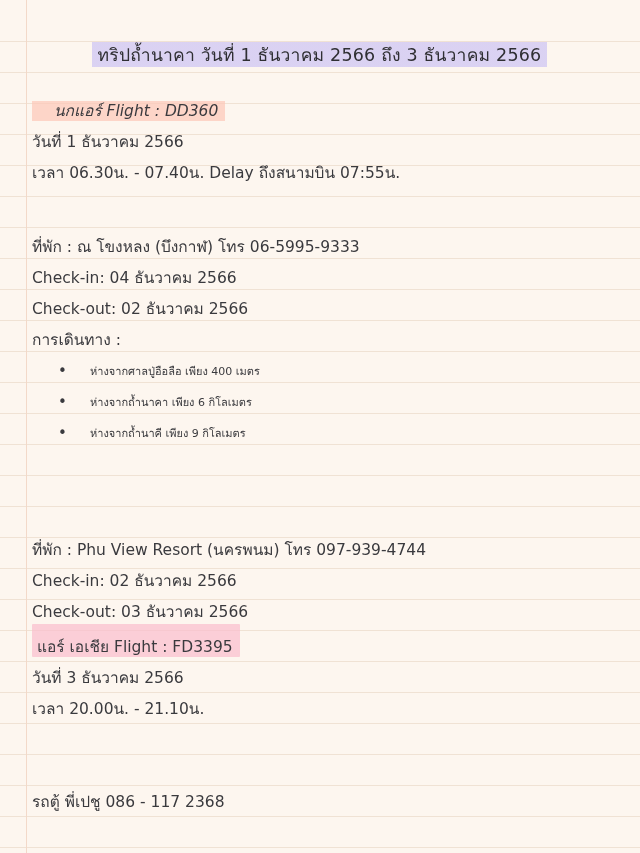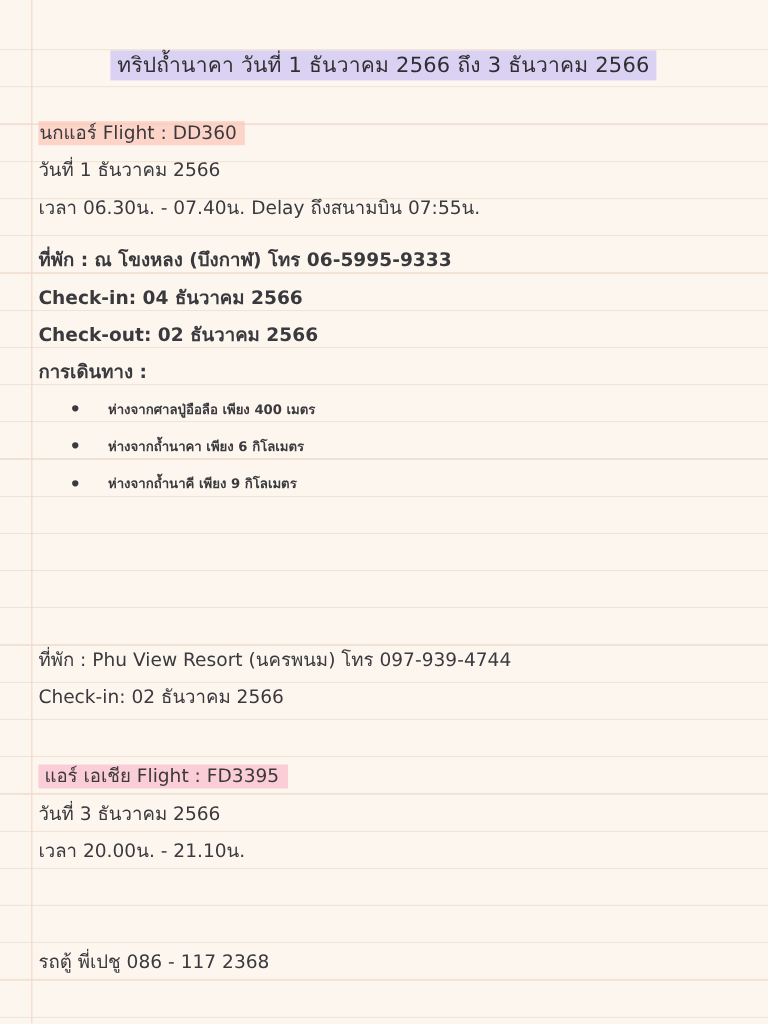--- a/index.html
+++ b/index.html
@@ -87,26 +87,27 @@
   .line {
     height: 31px;
     line-height: 31px;
     font-size: 15.5px;
     color: #3a3a3e;
     white-space: nowrap;
   }
 
   .hl-peach {
     background: rgba(252, 200, 185, 0.72);
-    padding: 1px 7px 1px 1px;
+    padding: 1px 7px 1px 22px;
     border-radius: 0;
+    font-style: italic;
   }
   .hl-pink {
     background: rgba(250, 190, 205, 0.72);
-    padding: 1px 7px 1px 5px;
+    padding: 14px 7px 1px 5px;
     border-radius: 1px;
   }
 
   ul.bullets {
     list-style: none;
     margin: 0;
     padding: 0;
   }
   ul.bullets li {
     height: 31px;
@@ -141,35 +142,36 @@
     </div>
 
     <div class="block" style="top: 96px;">
       <div class="line">
         <span class="hl-peach">นกแอร์ Flight : DD360</span>
       </div>
       <div class="line">วันที่ 1 ธันวาคม 2566</div>
       <div class="line">เวลา 06.30น. - 07.40น. Delay ถึงสนามบิน 07:55น.</div>
     </div>
 
-    <div class="block" style="top: 202px; font-weight: bold;">
+    <div class="block" style="top: 232px;">
       <div class="line">ที่พัก : ณ โขงหลง (บึงกาฬ) โทร 06-5995-9333</div>
       <div class="line">Check-in: 04 ธันวาคม 2566</div>
       <div class="line">Check-out: 02 ธันวาคม 2566</div>
       <div class="line">การเดินทาง :</div>
       <ul class="bullets">
         <li>ห่างจากศาลปู่อือลือ เพียง 400 เมตร</li>
         <li>ห่างจากถ้ำนาคา เพียง 6 กิโลเมตร</li>
         <li>ห่างจากถ้ำนาคี เพียง 9 กิโลเมตร</li>
       </ul>
     </div>
 
     <div class="block" style="top: 535px;">
       <div class="line">ที่พัก : Phu View Resort (นครพนม)  โทร 097-939-4744</div>
       <div class="line">Check-in: 02 ธันวาคม 2566</div>
+      <div class="line">Check-out: 03 ธันวาคม 2566</div>
     </div>
 
     <div class="block" style="top: 632px;">
       <div class="line">
         <span class="hl-pink">แอร์ เอเชีย Flight : FD3395</span>
       </div>
       <div class="line">วันที่ 3 ธันวาคม 2566</div>
       <div class="line">เวลา 20.00น. - 21.10น.</div>
     </div>
 

